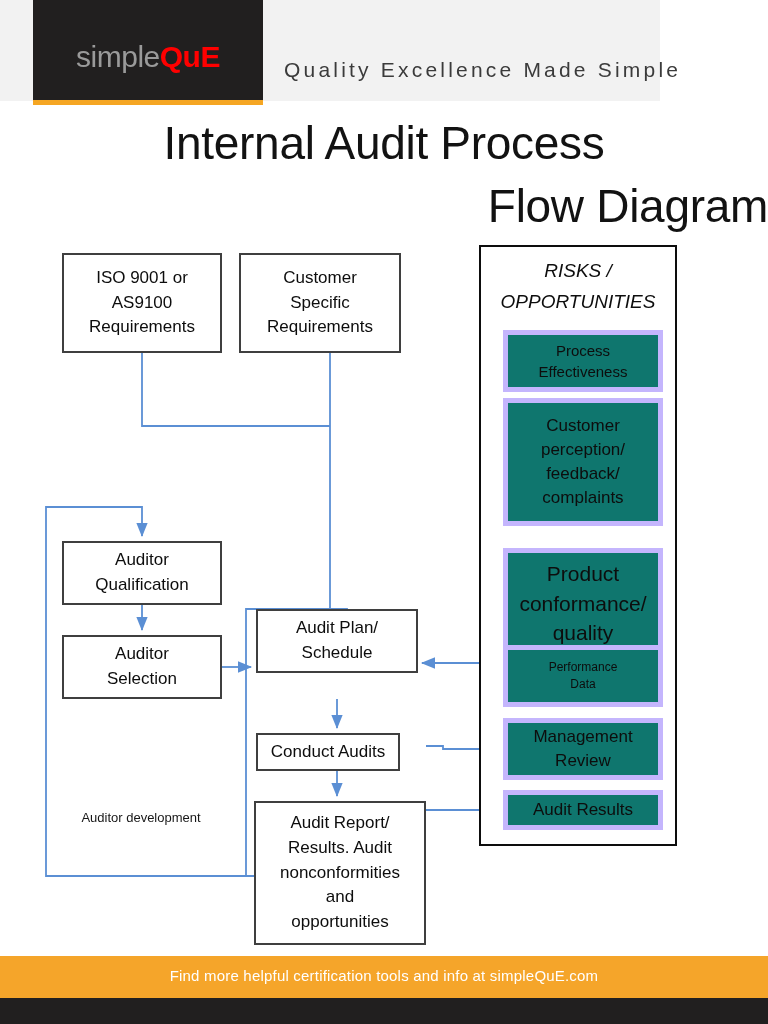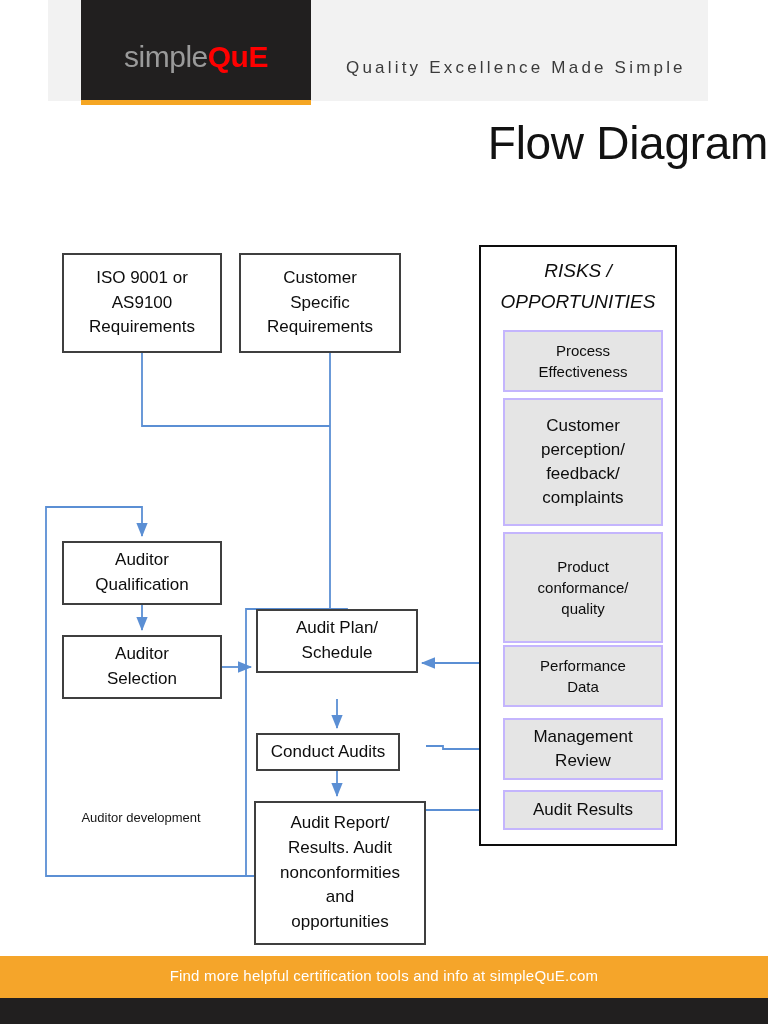--- a/index.html
+++ b/index.html
@@ -14,21 +14,20 @@
     font-family: "Liberation Sans", sans-serif;
     overflow: hidden;
   }
 
   
   #header-bar {
     position: absolute;
     left: 0; top: 0;
     width: 660px; height: 101px;
     background: #f2f2f2;
-    margin-left: 48px;
   }
   #logo-block {
     position: absolute;
     left: 33px; top: 0;
     width: 230px; height: 100px;
     background: #211f1f;
     border-bottom: 5px solid #f5a623;
     box-sizing: content-box;
   }
   #logo-text {
@@ -45,23 +44,23 @@
     font-weight: 400;
     letter-spacing: -0.5px;
   }
   #logo-que {
     color: #ff0000;
     font-weight: 700;
     letter-spacing: -0.5px;
   }
   #tagline {
     position: absolute;
-    left: 298px;
+    left: 284px;
     top: 58px;
-    font-size: 17px;
+    font-size: 21px;
     letter-spacing: 3.2px;
     color: #3b3b3b;
     white-space: nowrap;
   }
 
   
   #page-title {
     position: absolute;
     left: 0; top: 112px;
     width: 768px;
@@ -139,34 +138,34 @@
     text-align: center;
     font-size: 19px;
     line-height: 1.62;
     color: #0d0d0d;
     font-style: italic;
   }
   .risk-item {
     position: absolute;
     left: 503px;
     width: 160px;
-    border: 2px solid #c4b5fd;
-    background: #e5e5e5;
+    border: 5px solid #c4b5fd;
+    background: #0f766e;
     box-sizing: border-box;
     display: flex;
     align-items: center;
     justify-content: center;
     text-align: center;
     color: #0d0d0d;
     line-height: 1.4;
   }
   #risk-0 { top: 330px; height: 62px;  font-size: 15px; }
   #risk-1 { top: 398px; height: 128px; font-size: 17px; }
-  #risk-2 { top: 532px; height: 111px;  font-size: 15px; }
-  #risk-3 { top: 645px; height: 62px;  font-size: 15px; }
+  #risk-2 { top: 548px; height: 111px;  font-size: 21px; }
+  #risk-3 { top: 645px; height: 62px;  font-size: 12px; }
   #risk-4 { top: 718px; height: 62px;  font-size: 17px; }
   #risk-5 { top: 790px; height: 40px;  font-size: 17px; }
 
   
   #footer-orange {
     position: absolute;
     left: 0; top: 956px;
     width: 768px; height: 42px;
     background: #f5a52a;
   }
@@ -192,20 +191,21 @@
 <div id="header-bar" style="background: rgb(242, 242, 242);">
   <div id="logo-block" style="background: rgb(33, 31, 31); border-bottom-color: rgb(245, 166, 35);">
     <div id="logo-text">
       <span id="logo-simple" style="color: rgb(154, 154, 154);">simple</span><span id="logo-que" style="color: rgb(255, 0, 0);">QuE</span>
     </div>
   </div>
   <div id="tagline">Quality Excellence Made Simple</div>
 </div>
 
 <div id="page-title">
+  <span class="l1">Internal Audit Process</span>
   <span class="l2">Flow Diagram</span>
 </div>
 
 <div id="diagram">
 
   <svg id="connectors" viewBox="0 0 768 1024" width="768" height="1024">
     <defs>
       <marker id="ah" markerWidth="9" markerHeight="9" refX="7.4" refY="3.2" orient="auto" markerUnits="strokeWidth">
         <path d="M0,0 L8,3.2 L0,6.4 z" fill="#5b8fd4"></path>
       </marker>

